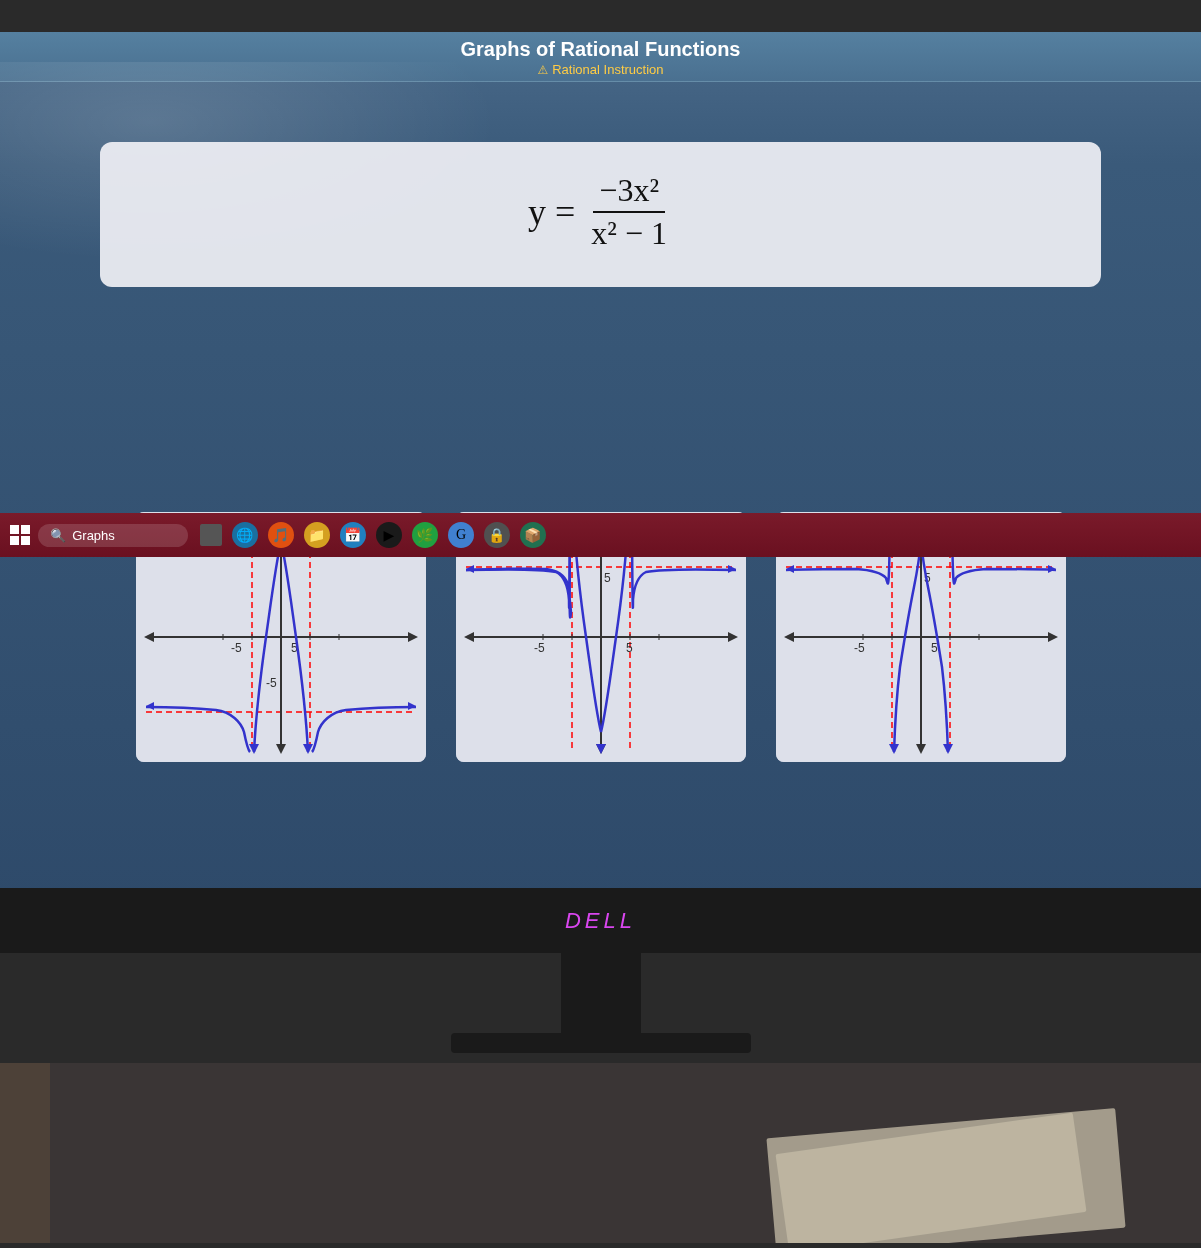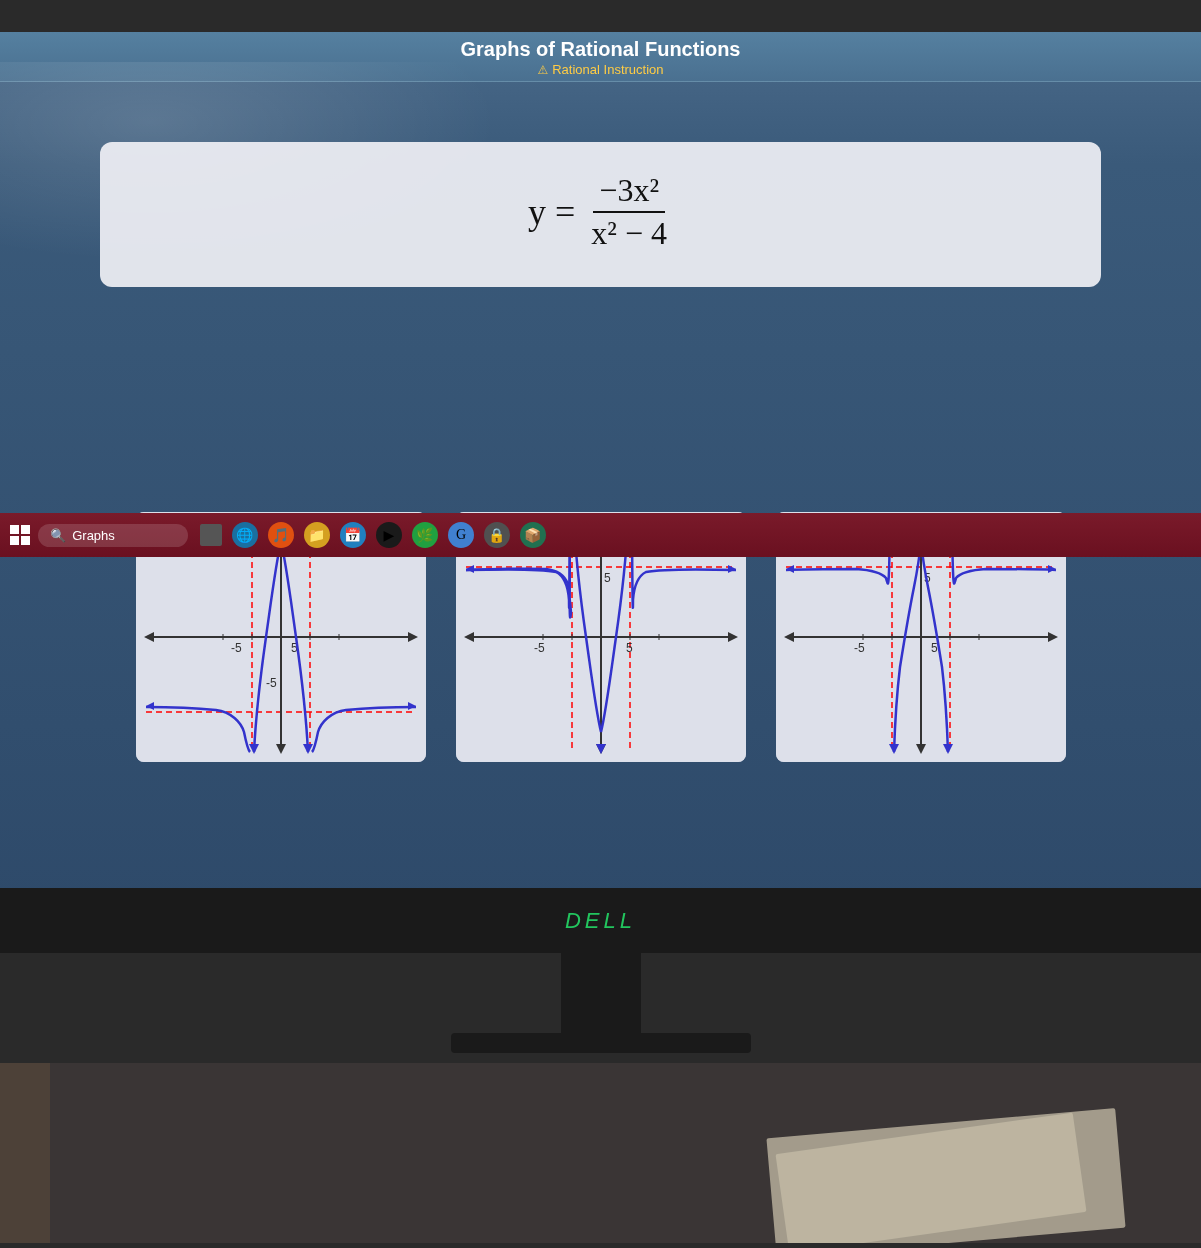--- a/index.html
+++ b/index.html
@@ -221,21 +221,21 @@
       left: 0;
       width: 100%;
       height: 65px;
       background: #1a1a1a;
       display: flex;
       align-items: center;
       justify-content: center;
     }
 
     .dell-logo {
-      color: #22c55e;
+      color: #d946ef;
       font-size: 22px;
       font-family: Arial, sans-serif;
       font-style: italic;
       letter-spacing: 4px;
     }
 
     
     .stand-area {
       position: absolute;
       bottom: 0;
@@ -322,21 +322,21 @@
         <span class="warning-icon">⚠</span>
         <span>Rational Instruction</span>
       </div>
     </div>
 
     <div class="question-card">
       <div class="formula">
         <span>y =</span>
         <span class="fraction">
           <span class="numerator">−3x²</span>
-          <span class="denominator">x² − 4</span>
+          <span class="denominator">x² − 1</span>
         </span>
       </div>
     </div>
 
     <div class="graphs-row">
 
       <div class="graph-card">
         <svg viewBox="0 0 290 250">
 
           <rect width="290" height="250" fill="#dde0ea"></rect>

